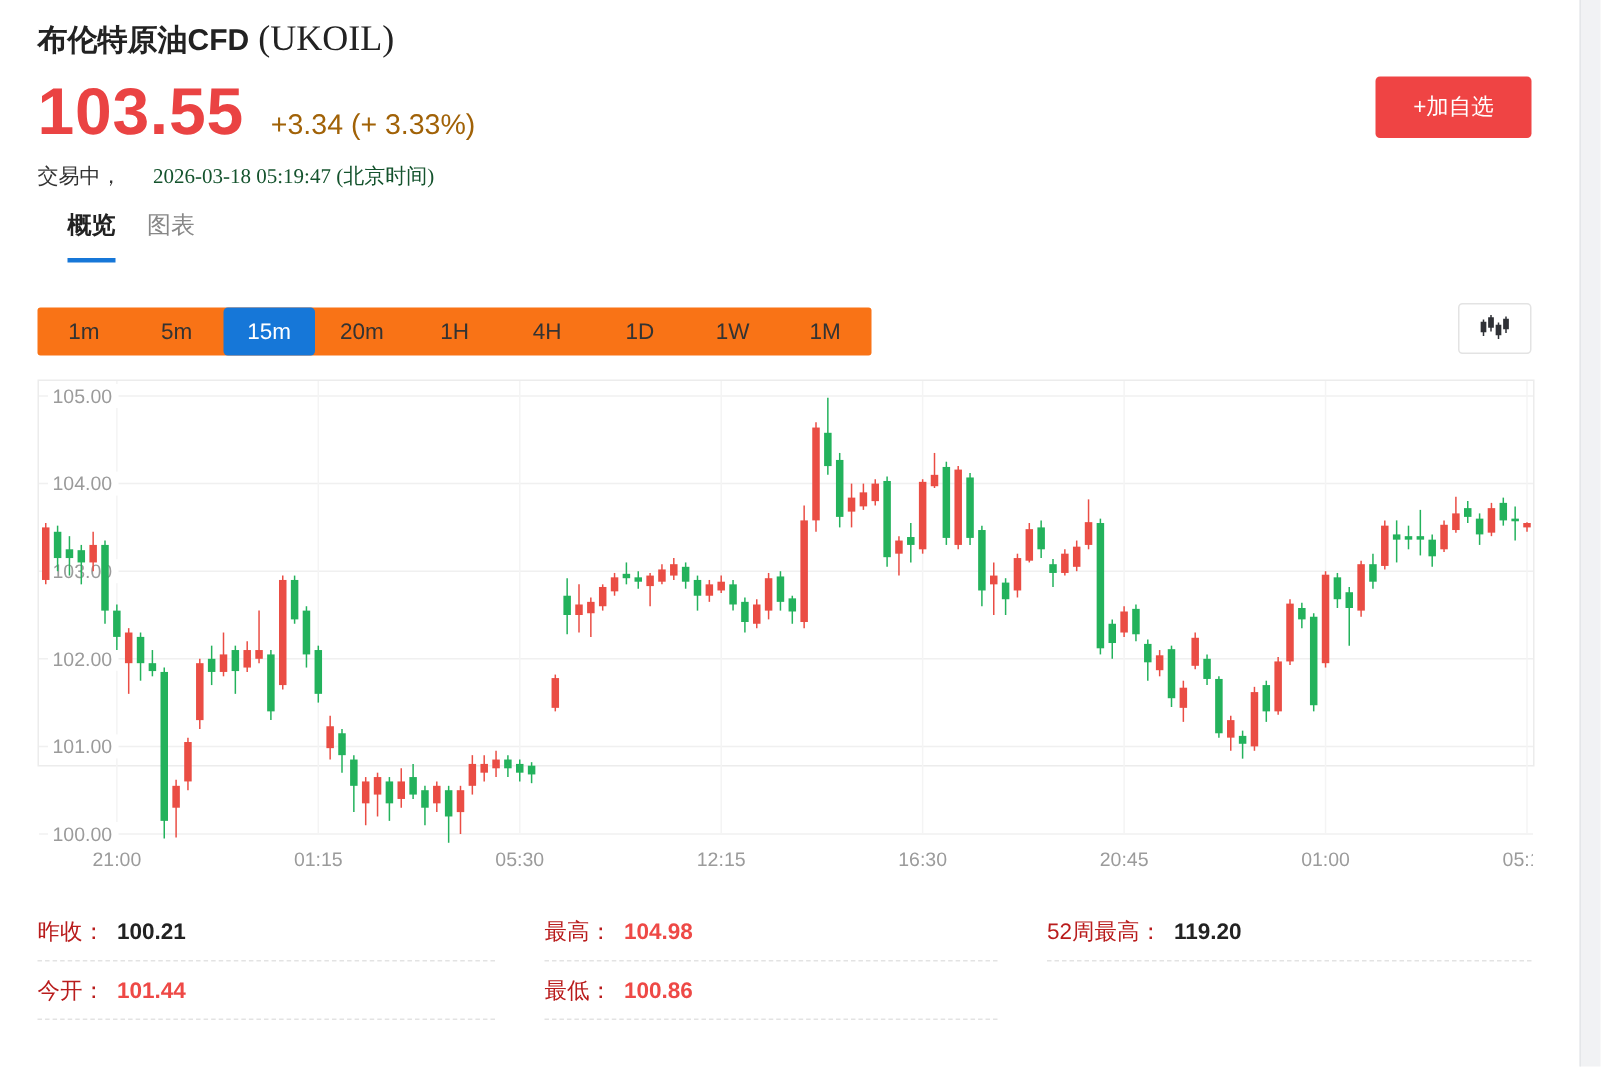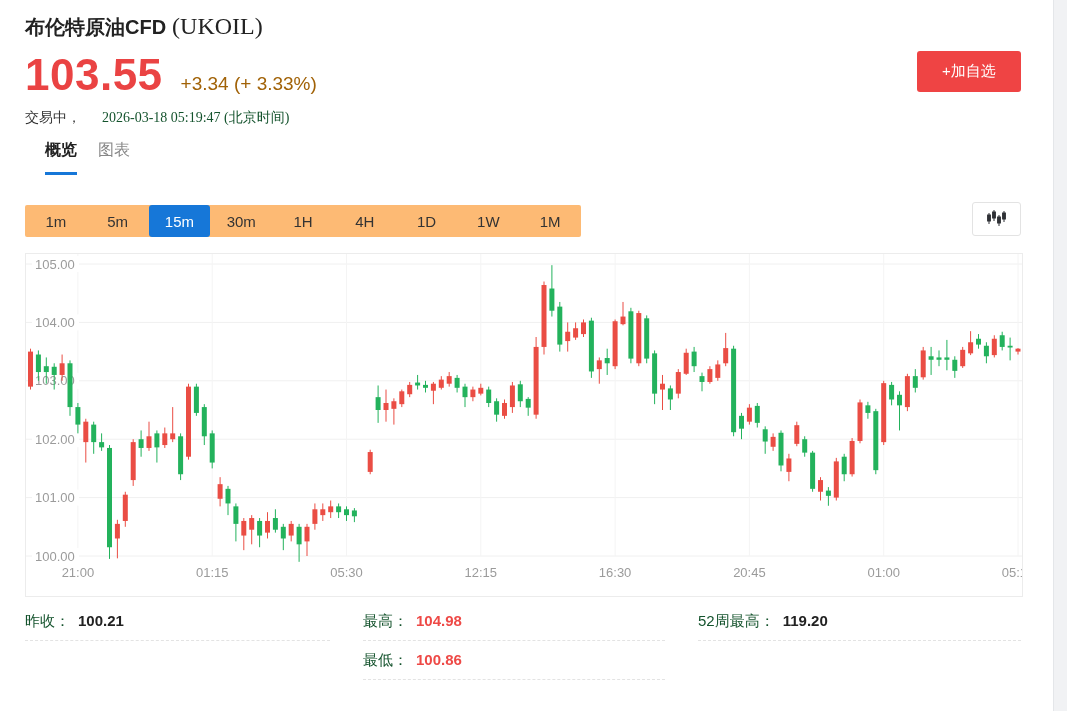--- a/index.html
+++ b/index.html
@@ -19,41 +19,41 @@
   #watchlist-btn{position:absolute;left:917px;top:51px;width:104px;height:41px;
      background:#ef4444;color:#fff;border:none;border-radius:3px;font-size:15px;cursor:pointer;}
 
   
   #tabs{position:absolute;left:25px;top:140px;display:flex;gap:21px;margin-left:20px;}
   .tab{font-size:16px;color:#888;padding-bottom:11px;cursor:pointer;border-bottom:3px solid transparent;}
   .tab.active{color:#222;font-weight:bold;border-bottom-color:#1677d8;}
 
   
   #interval-bar{position:absolute;left:25px;top:205px;width:556px;height:32px;
-     background:#fdba74;border-radius:2px;display:flex;}
+     background:#f97316;border-radius:2px;display:flex;}
   .interval-btn{flex:1;border:none;background:transparent;font-size:15px;color:#333;
      cursor:pointer;border-radius:3px;padding:0;}
   .interval-btn.active{background:#1677d8;color:#fff;}
   #chart-type-btn{position:absolute;left:972px;top:202px;width:49px;height:34px;background:#fff;
      border:1px solid #e3e3e3;border-radius:3px;cursor:pointer;display:flex;align-items:center;justify-content:center;}
 
   
-  #chart-box{position:absolute;left:25px;top:253px;width:998px;height:344px;
+  #chart-box{position:absolute;left:25px;top:253px;width:998px;height:258px;
      border:1px solid #ececec;box-sizing:border-box;}
   #chart-box svg{display:block;}
 
   
   #stats{position:absolute;left:25px;top:602px;width:996px;display:flex;}
   .stat-col{display:flex;flex-direction:column;}
   .stat-col.c1{width:305px;margin-right:33px;}
   .stat-col.c2{width:302px;margin-right:33px;}
   .stat-col.c3{width:323px;}
   .stat-row{display:flex;align-items:baseline;padding:10px 0 9px 0;border-bottom:1px dashed #e3e3e3;
      font-size:15px;}
-  .stat-label{color:#14532d;}
+  .stat-label{color:#b91c1c;}
   .stat-value{font-weight:bold;margin-left:8px;color:#222;}
   .stat-value.red{color:#ee4946;}
 
   
   #right-band{position:absolute;right:0;top:0;width:13px;height:711px;
      background:#f1f2f4;border-left:1px solid #e4e6e9;}
 </style>
 </head>
 <body>
 
@@ -79,21 +79,21 @@
 
   <div id="tabs">
       <div class="tab active">概览</div>
       <div class="tab">图表</div>
     </div>
 
   <div id="interval-bar">
       <button class="interval-btn">1m</button>
       <button class="interval-btn">5m</button>
       <button class="interval-btn active">15m</button>
-      <button class="interval-btn">30m</button>
+      <button class="interval-btn">20m</button>
       <button class="interval-btn">1H</button>
       <button class="interval-btn">4H</button>
       <button class="interval-btn">1D</button>
       <button class="interval-btn">1W</button>
       <button class="interval-btn">1M</button>
     </div>
 
   <button id="chart-type-btn">
     <span>
       <svg width="22" height="18" viewBox="0 0 22 18">
@@ -399,20 +399,24 @@
         <text x="992" y="323" font-size="13" fill="#9b9b9b" text-anchor="middle" font-family="Liberation Sans, DejaVu Sans, sans-serif">05:15</text>
       </svg>
     </div>
 
   <div id="stats">
       <div class="stat-col c1">
         <div class="stat-row">
           <span class="stat-label">昨收：</span>
           <span class="stat-value">100.21</span>
         </div>
+        <div class="stat-row">
+          <span class="stat-label">今开：</span>
+          <span class="stat-value red">101.44</span>
+        </div>
       </div>
       <div class="stat-col c2">
         <div class="stat-row">
           <span class="stat-label">最高：</span>
           <span class="stat-value red">104.98</span>
         </div>
         <div class="stat-row">
           <span class="stat-label">最低：</span>
           <span class="stat-value red">100.86</span>
         </div>

